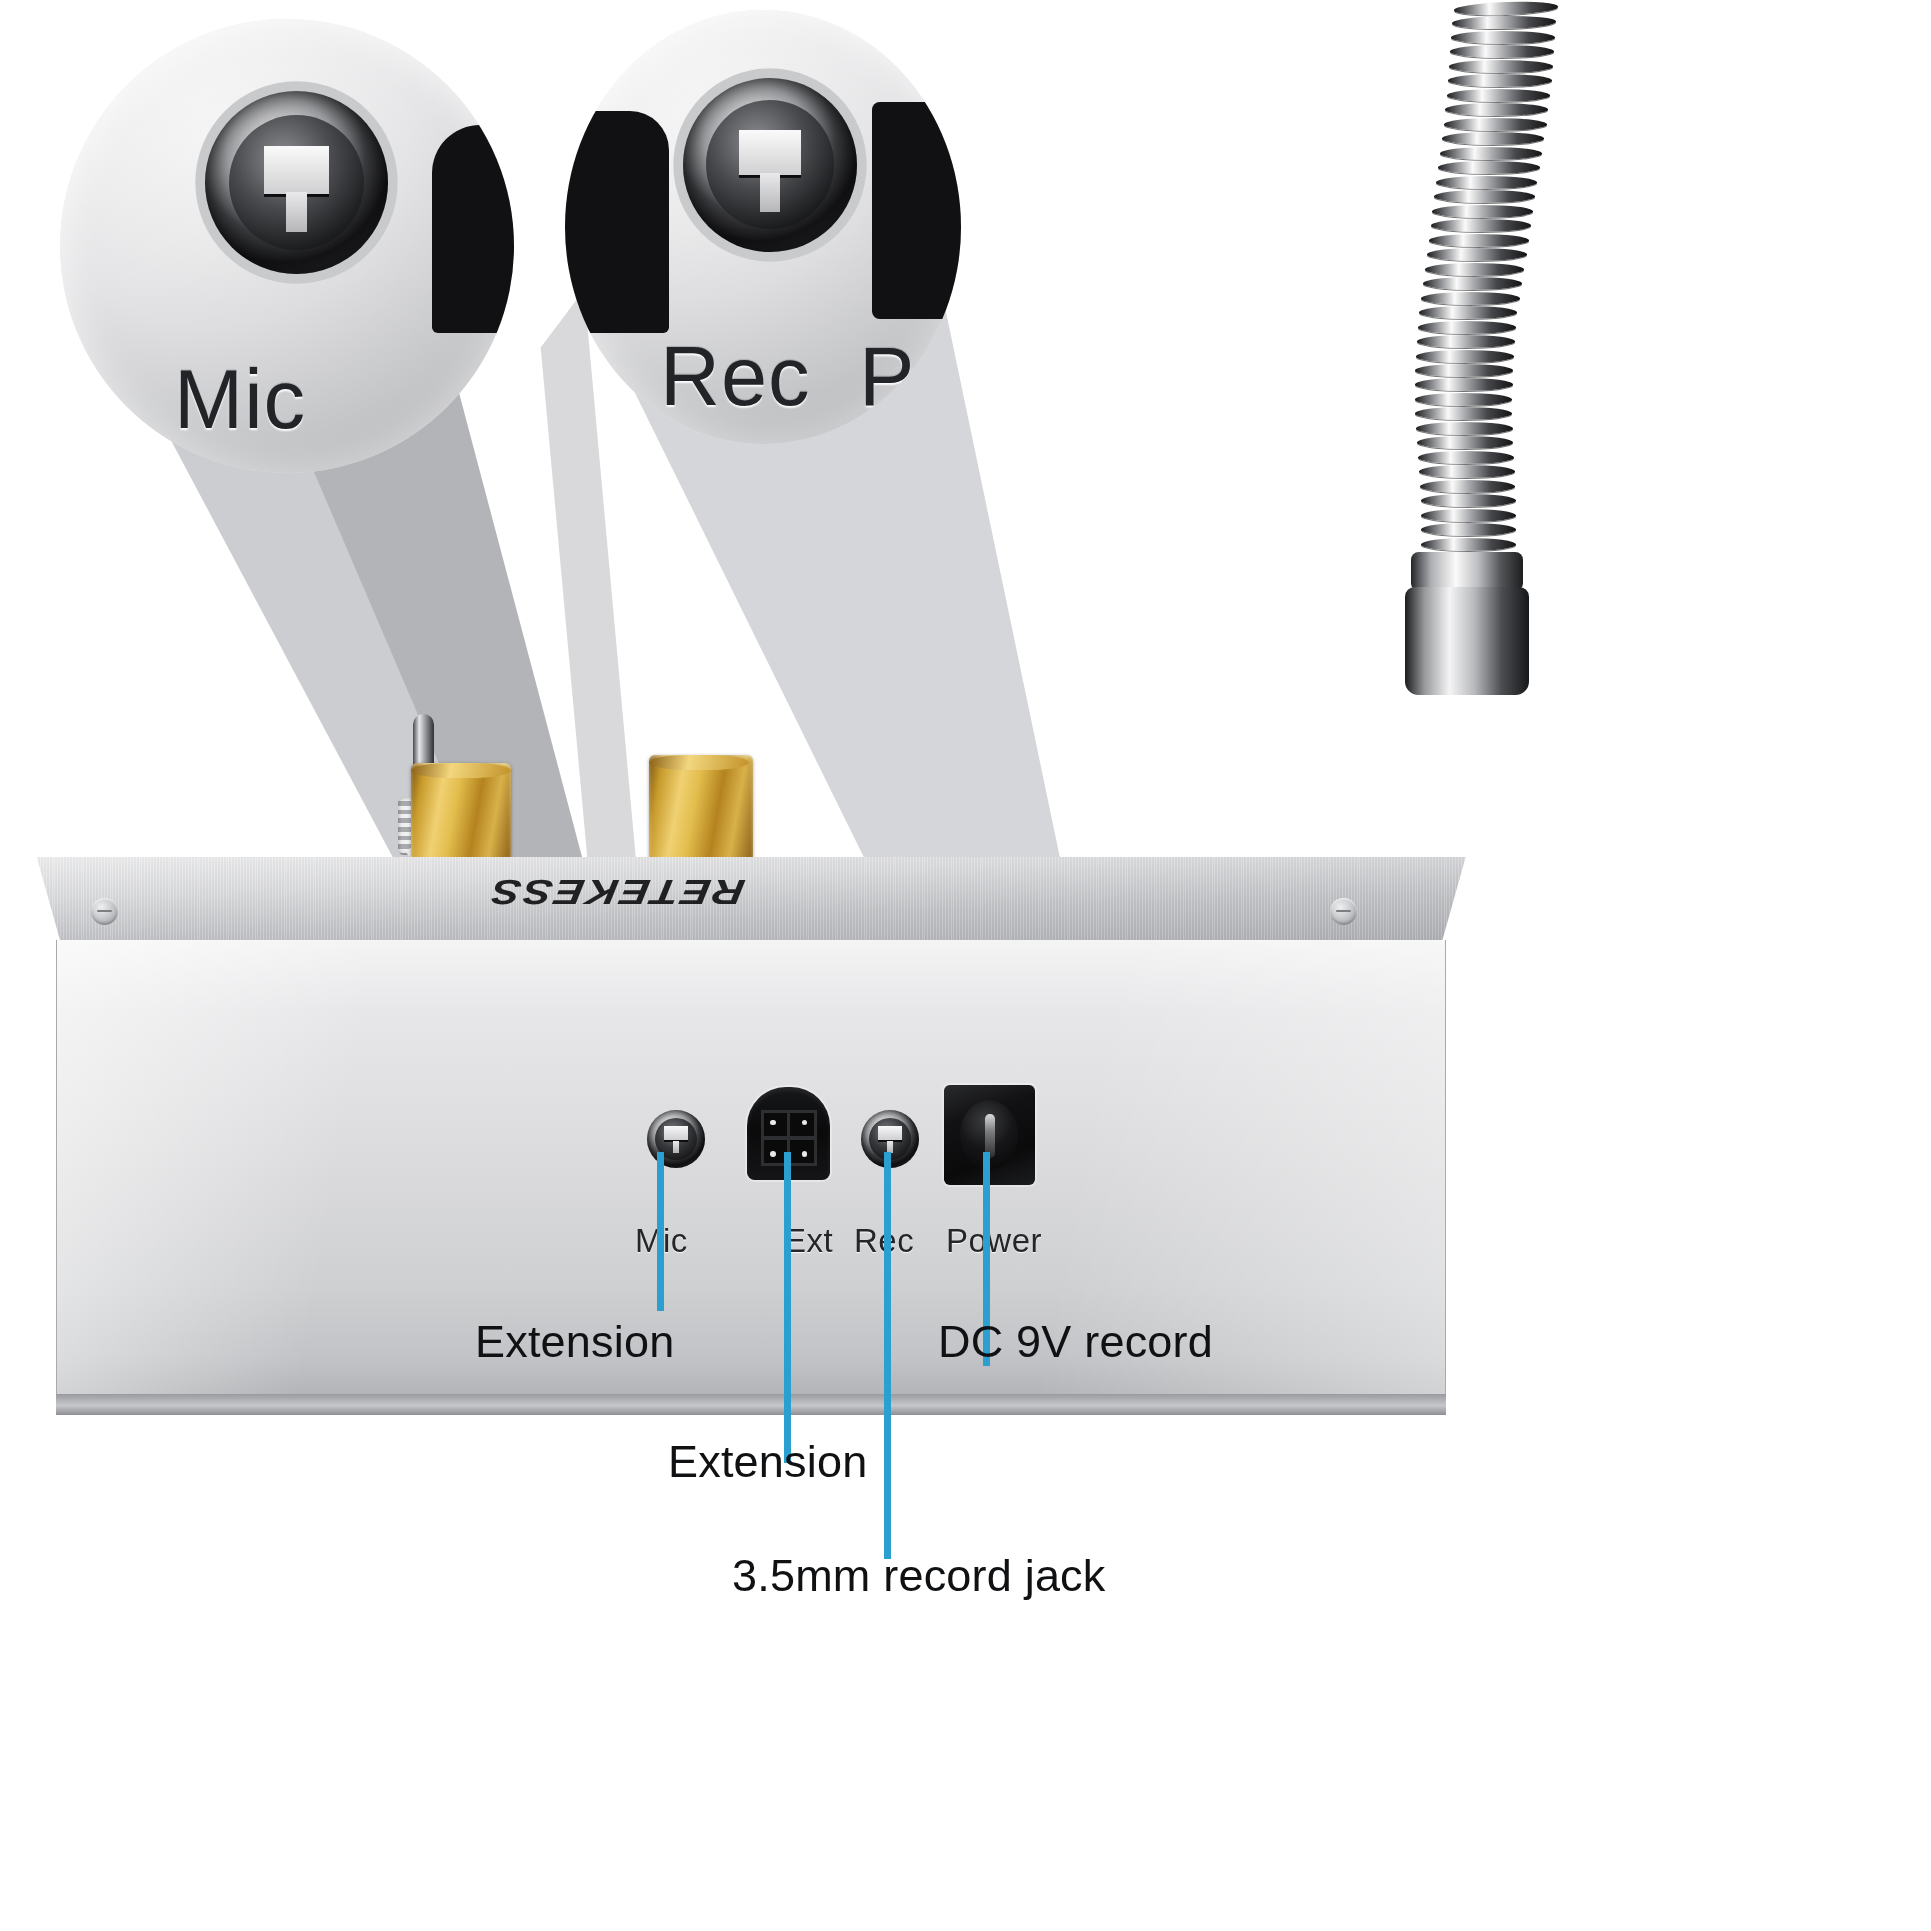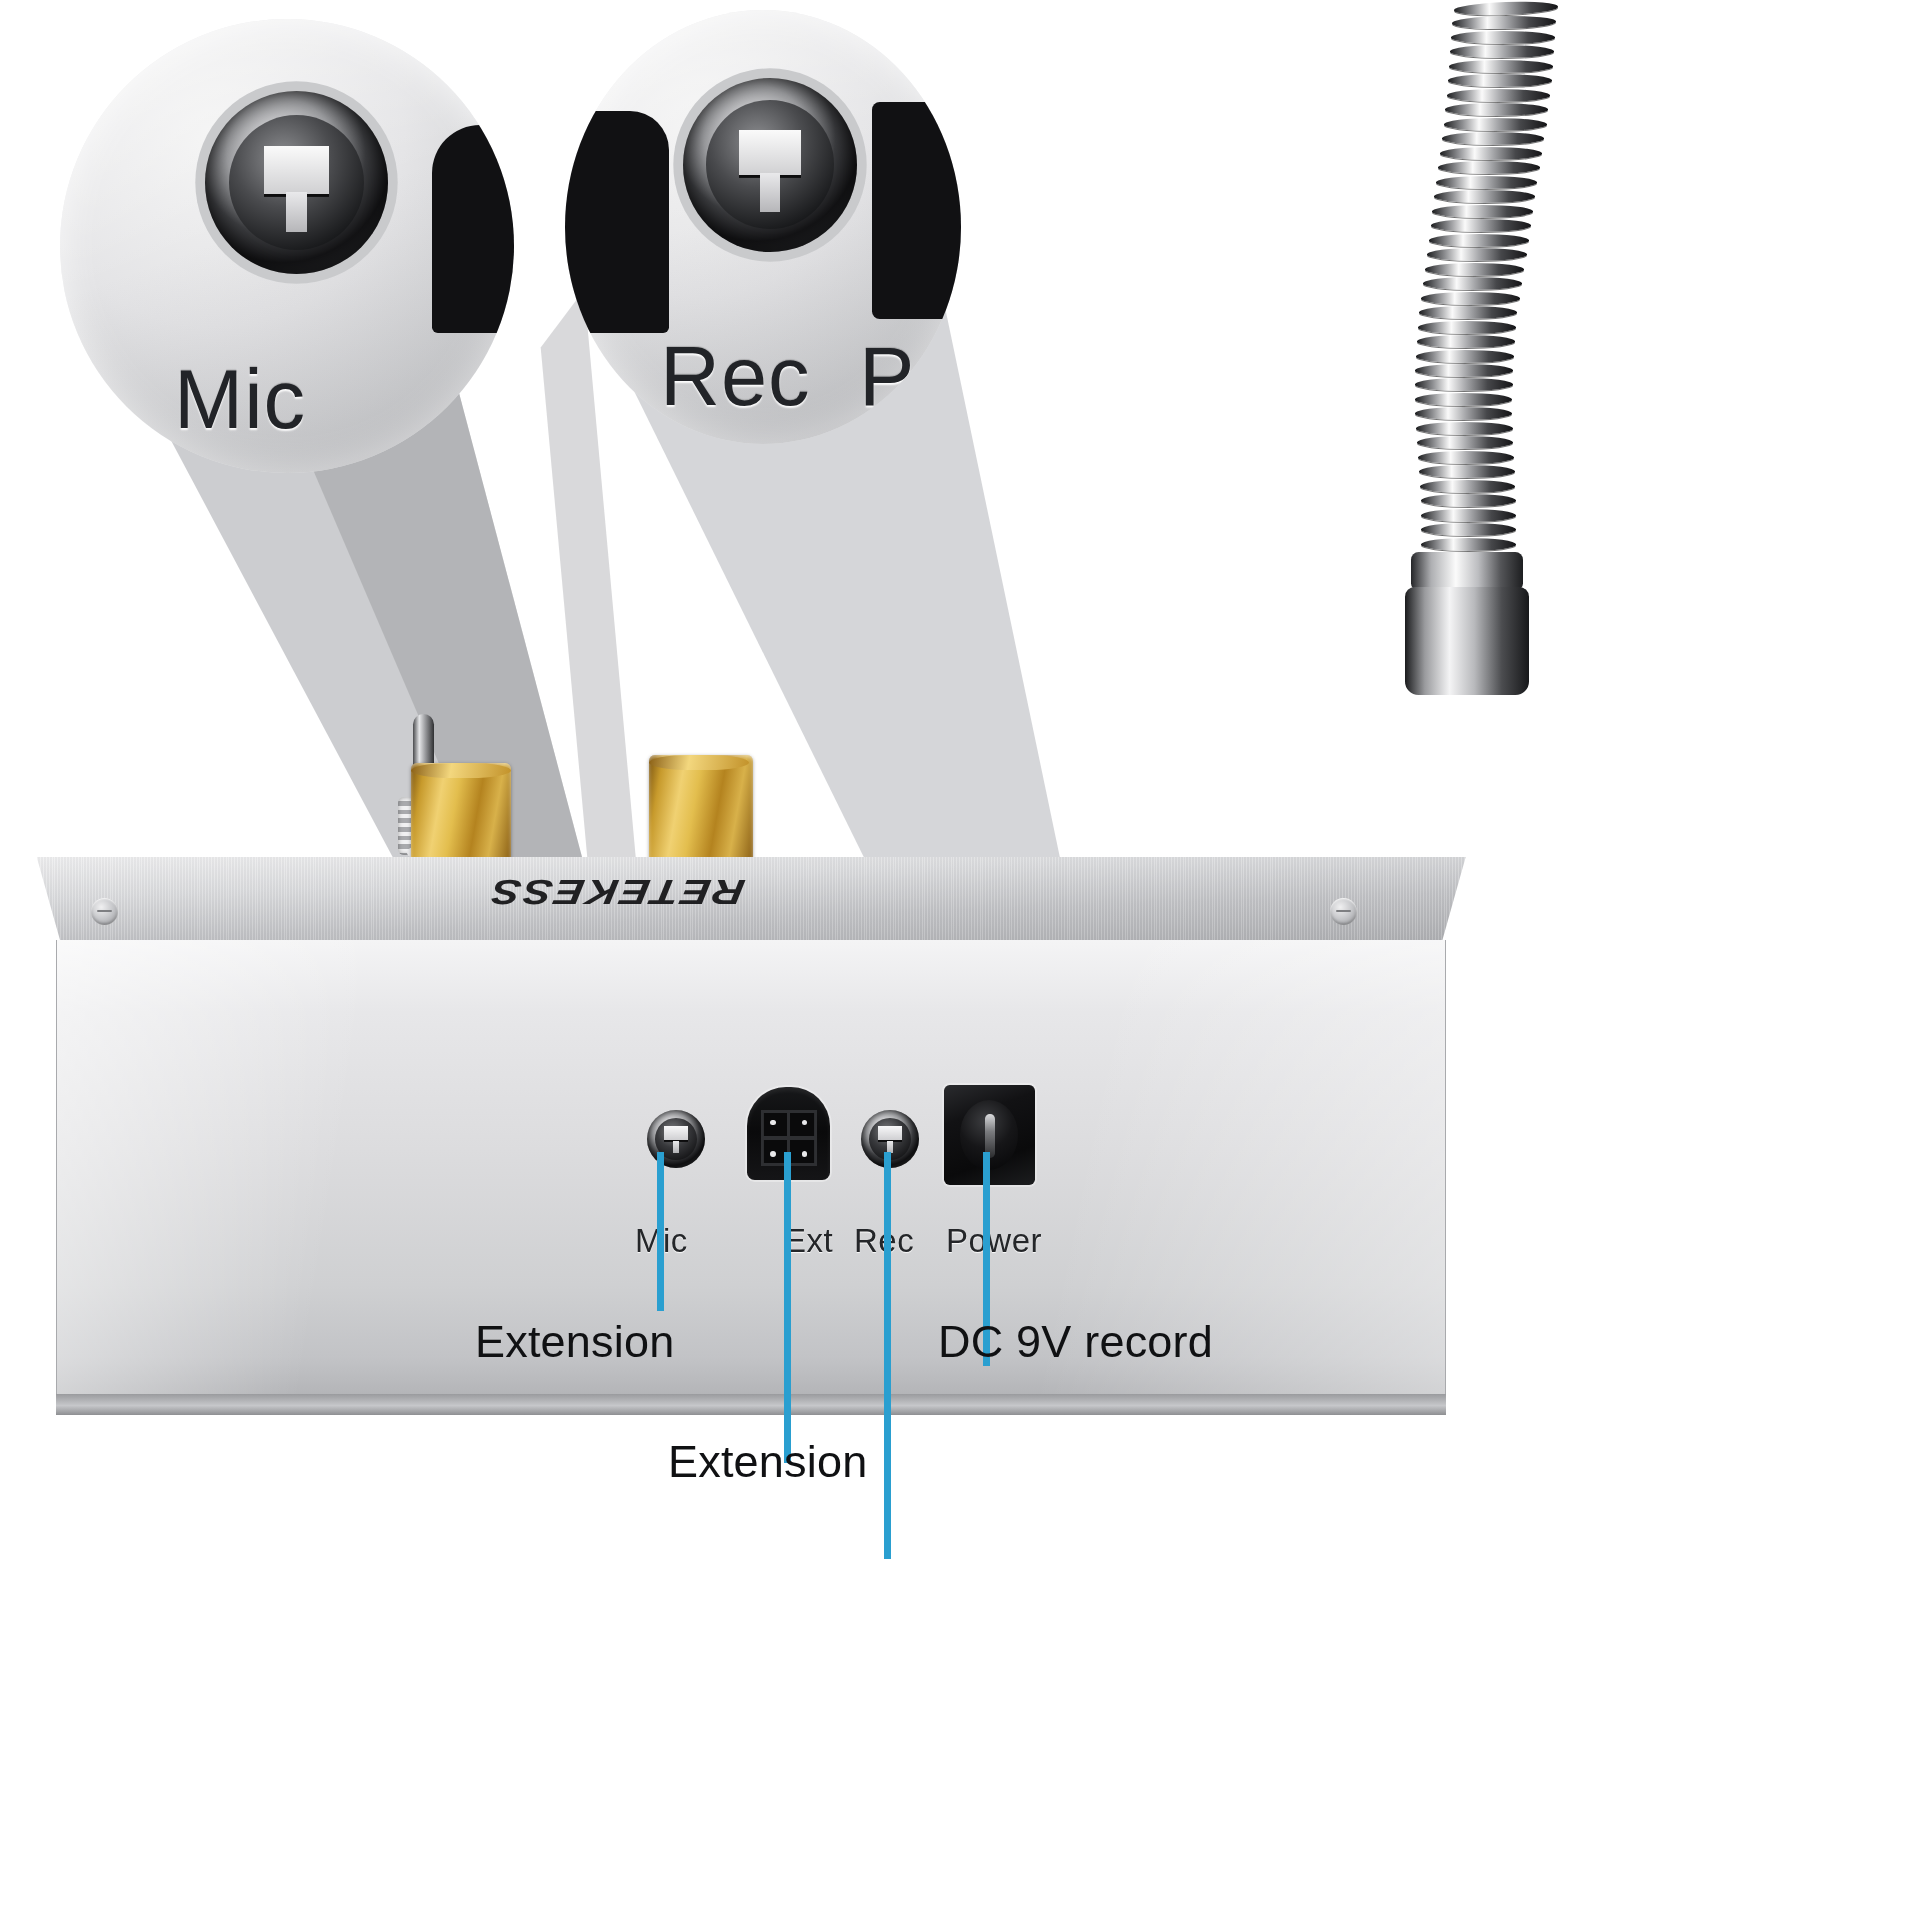--- a/index.html
+++ b/index.html
@@ -374,15 +374,16 @@
   <div class="vline" style="left:784px; top:1152px; height:311px;"></div>
   <div class="vline" style="left:884px; top:1152px; height:407px;"></div>
   <div class="vline" style="left:983px; top:1152px; height:214px;"></div>
 
   <div class="caption" style="left:475px; top:1316px;">Extension</div>
 
   <div class="caption" style="left:938px; top:1316px;">DC 9V record</div>
 
   <div class="caption" style="left:668px; top:1436px;">Extension</div>
 
+  <div class="caption" style="left:732px; top:1550px;">3.5mm record jack</div>
 
 </div>
 
 
 </body></html>

